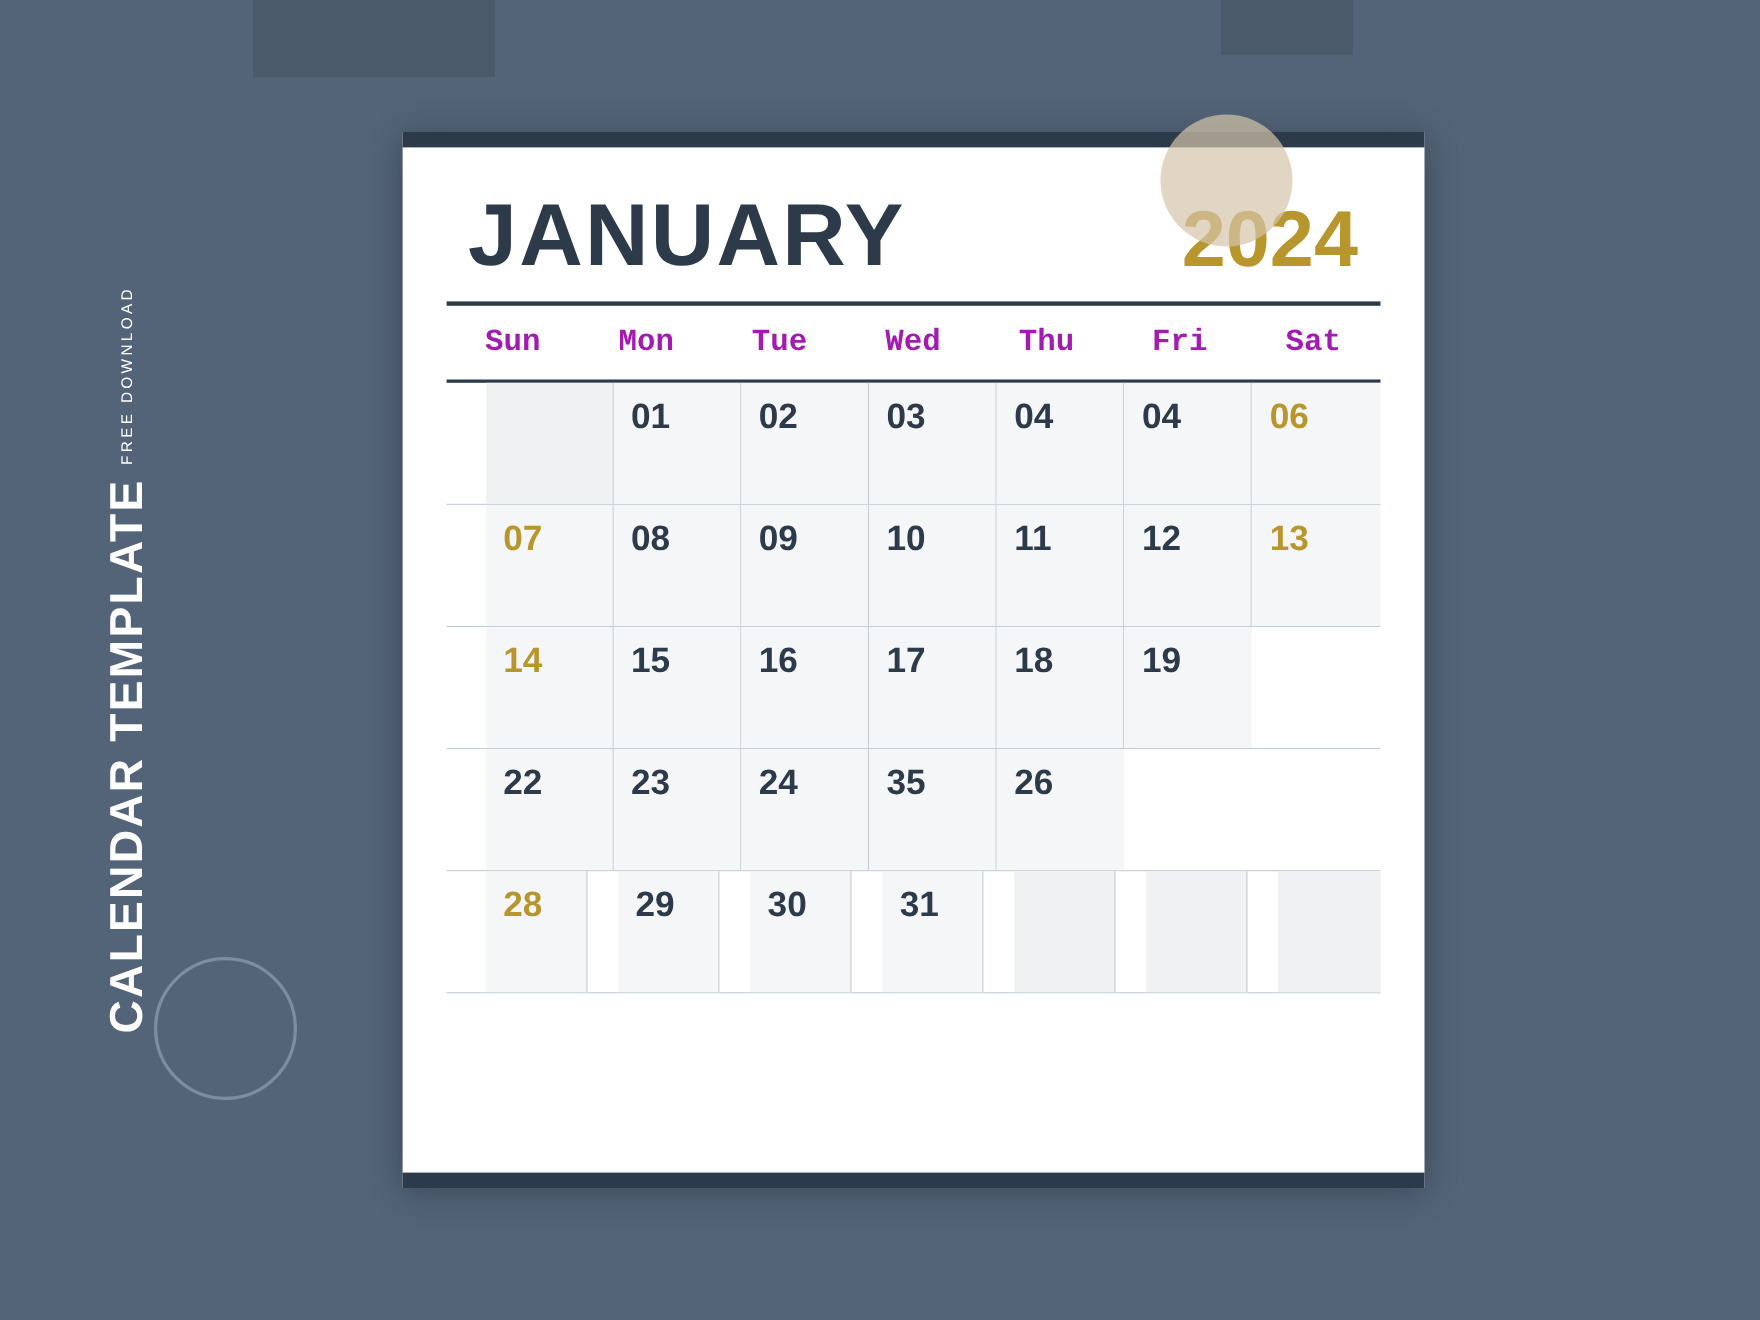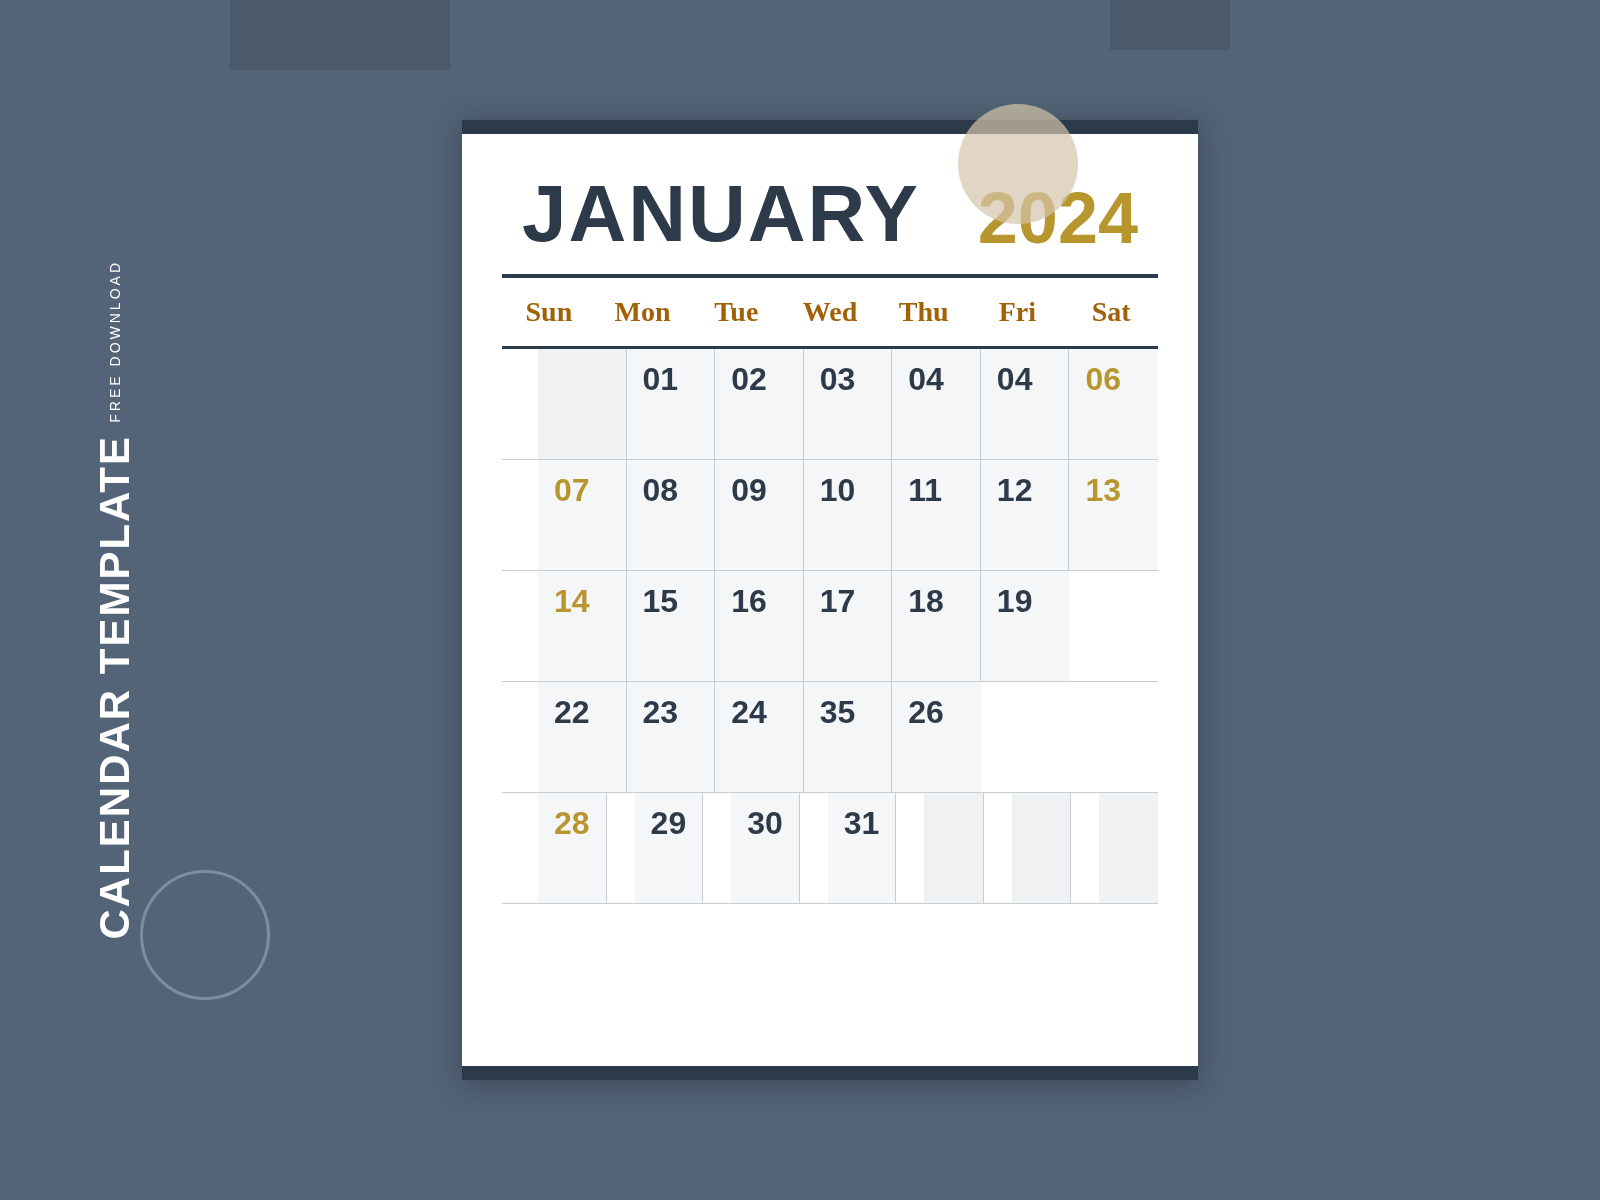--- a/index.html
+++ b/index.html
@@ -79,21 +79,21 @@
       height: 130px;
       border-radius: 50%;
       border: 3px solid #7a8ea0;
       background: transparent;
     }
 
     
     .calendar-card {
       position: relative;
       background: white;
-      width: 736px;
+      width: 929px;
       min-height: 960px;
       margin-left: 60px;
       box-shadow: 0 4px 30px rgba(0,0,0,0.3);
       display: flex;
       flex-direction: column;
     }
 
     
     .calendar-top-bar {
       height: 14px;
@@ -158,22 +158,22 @@
       display: grid;
       grid-template-columns: repeat(7, 1fr);
       margin-bottom: 0;
     }
 
     .day-header {
       text-align: center;
       padding: 18px 8px;
       font-size: 28px;
       font-weight: 600;
-      color: #a16207;
-      font-family: Liberation Serif, serif;
+      color: #a21caf;
+      font-family: Liberation Mono, monospace;
     }
 
     
     .days-divider {
       height: 3px;
       background-color: #2d3a4a;
       margin-bottom: 0;
     }
 
     

